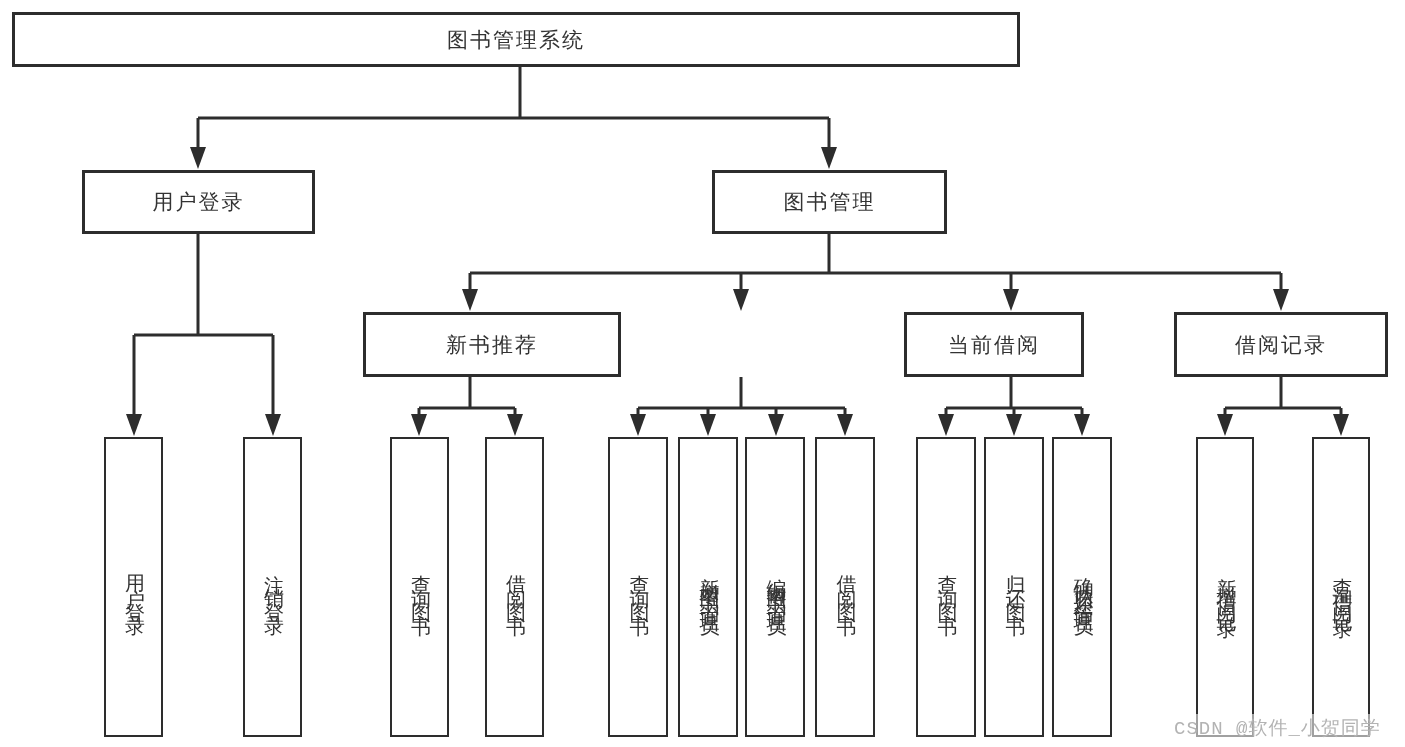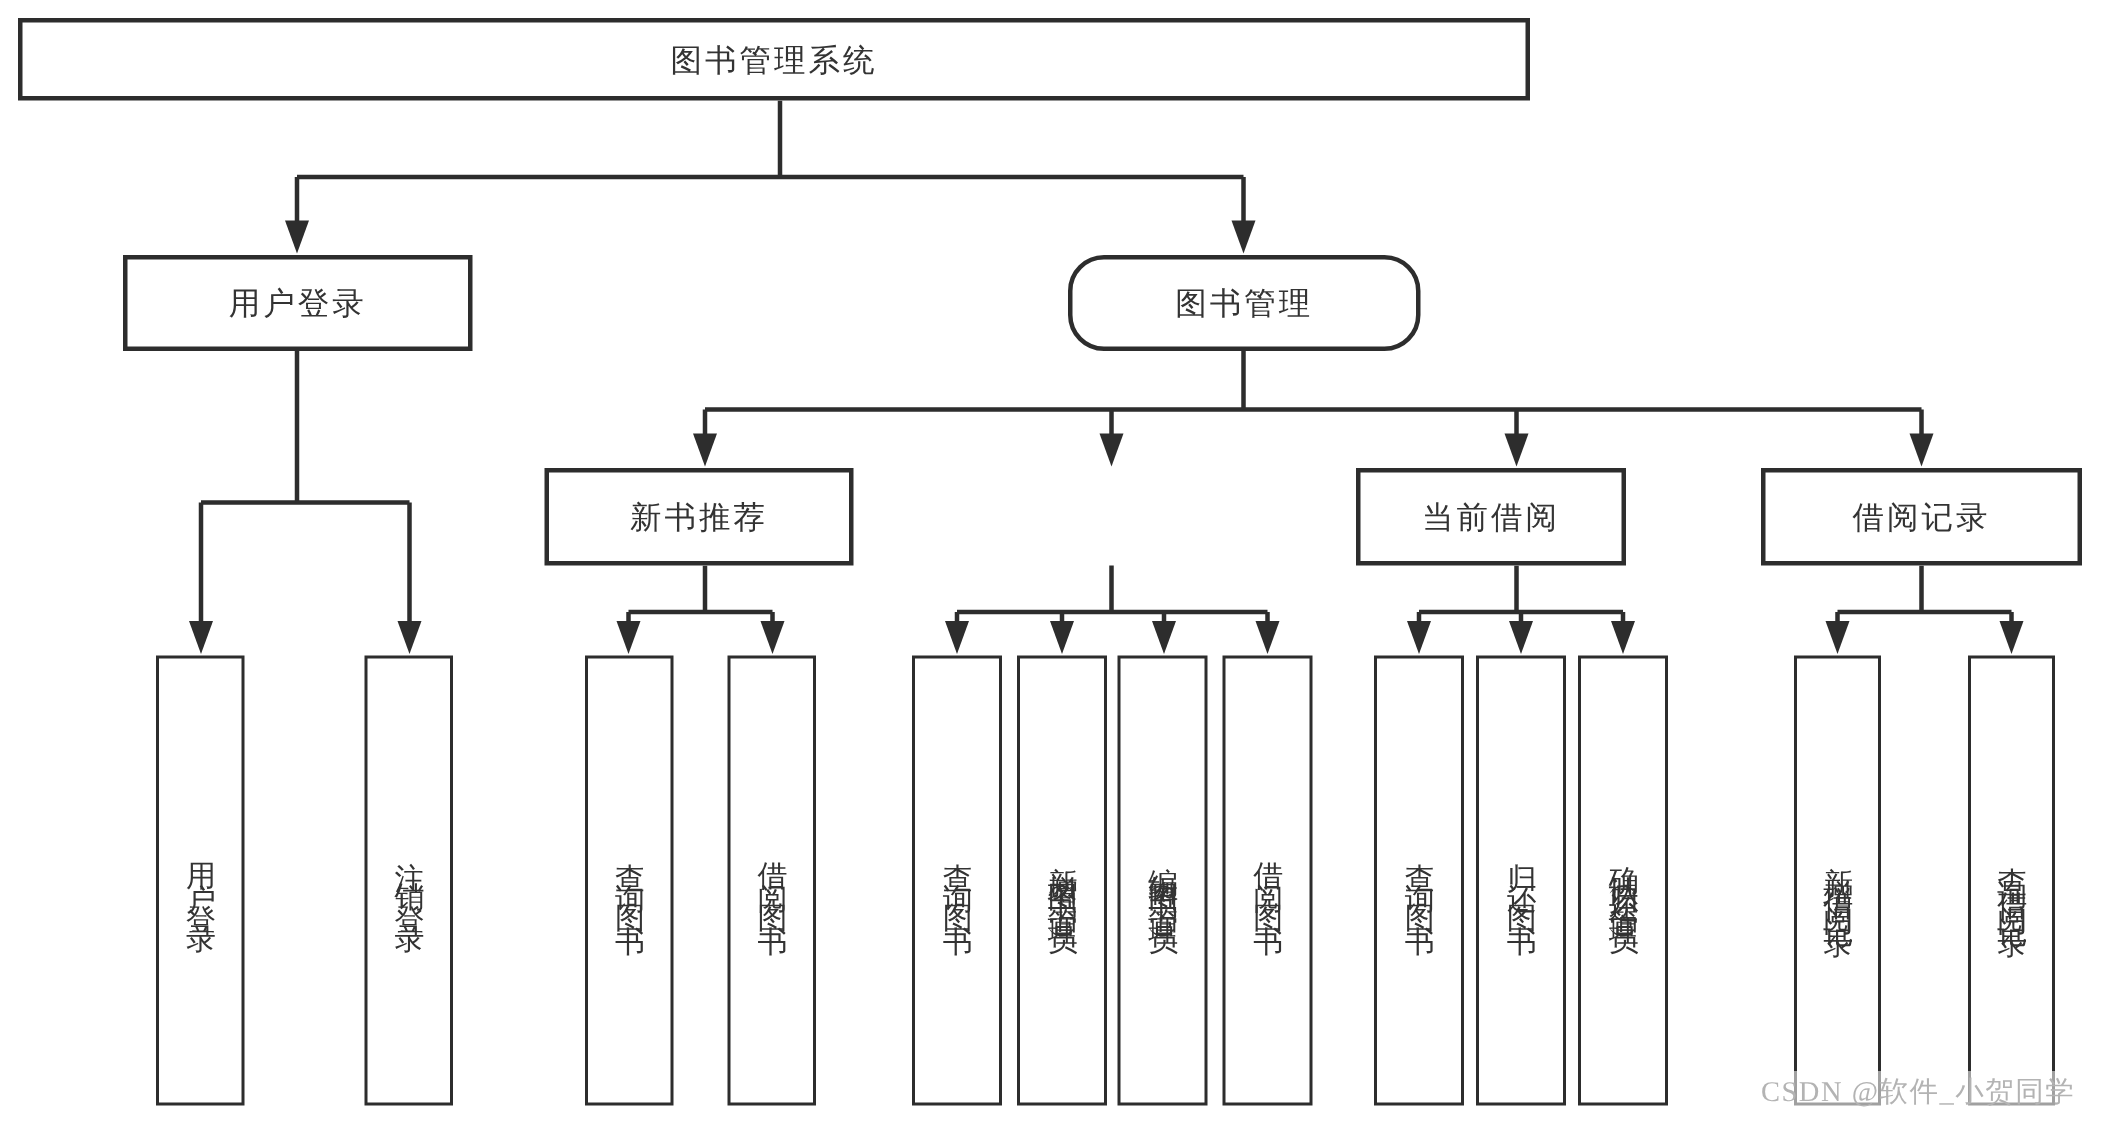--- a/index.html
+++ b/index.html
@@ -1,18 +1,18 @@
 <!DOCTYPE html>
 <html><head>
 <meta charset="utf-8">
 <style>
   html,body{margin:0;padding:0;background:#ffffff;}
   .stage{
     position:relative;width:1405px;height:747px;background:#ffffff;
-    font-family:Liberation Serif, serif;overflow:hidden;
+    font-family:Liberation Mono, monospace;overflow:hidden;
   }
   .wires{position:absolute;left:0;top:0;z-index:0;}
   .node{
     position:absolute;box-sizing:border-box;background:#ffffff;
     border:3px solid #2d2d2d;color:#333333;
     display:flex;align-items:center;justify-content:center;
     z-index:1;
   }
   .hnode{font-size:21px;letter-spacing:2px;white-space:nowrap;}
   .root{font-size:21px;}
@@ -68,25 +68,25 @@
     </g>
   </svg>
 
   <div class="node hnode root" style="left:12px;top:12px;width:1008px;height:55px;">
     <span>图书管理系统</span>
   </div>
 
   <div class="node hnode" style="left:82px;top:170px;width:233px;height:64px;">
     <span>用户登录</span>
   </div>
-  <div class="node hnode" style="left:712px;top:170px;width:235px;height:64px;border-radius:24px;">
+  <div class="node hnode" style="left:712px;top:170px;width:235px;height:64px;">
     <span>图书管理</span>
   </div>
 
-  <div class="node hnode" style="left:363px;top:312px;width:206px;height:65px;">
+  <div class="node hnode" style="left:363px;top:312px;width:258px;height:65px;">
     <span>新书推荐</span>
   </div>
   <div class="node hnode" style="left:904px;top:312px;width:180px;height:65px;">
     <span>当前借阅</span>
   </div>
   <div class="node hnode" style="left:1174px;top:312px;width:214px;height:65px;">
     <span>借阅记录</span>
   </div>
 
   <div class="node leaf" style="left:104px;top:437px;width:59px;height:300px;">

